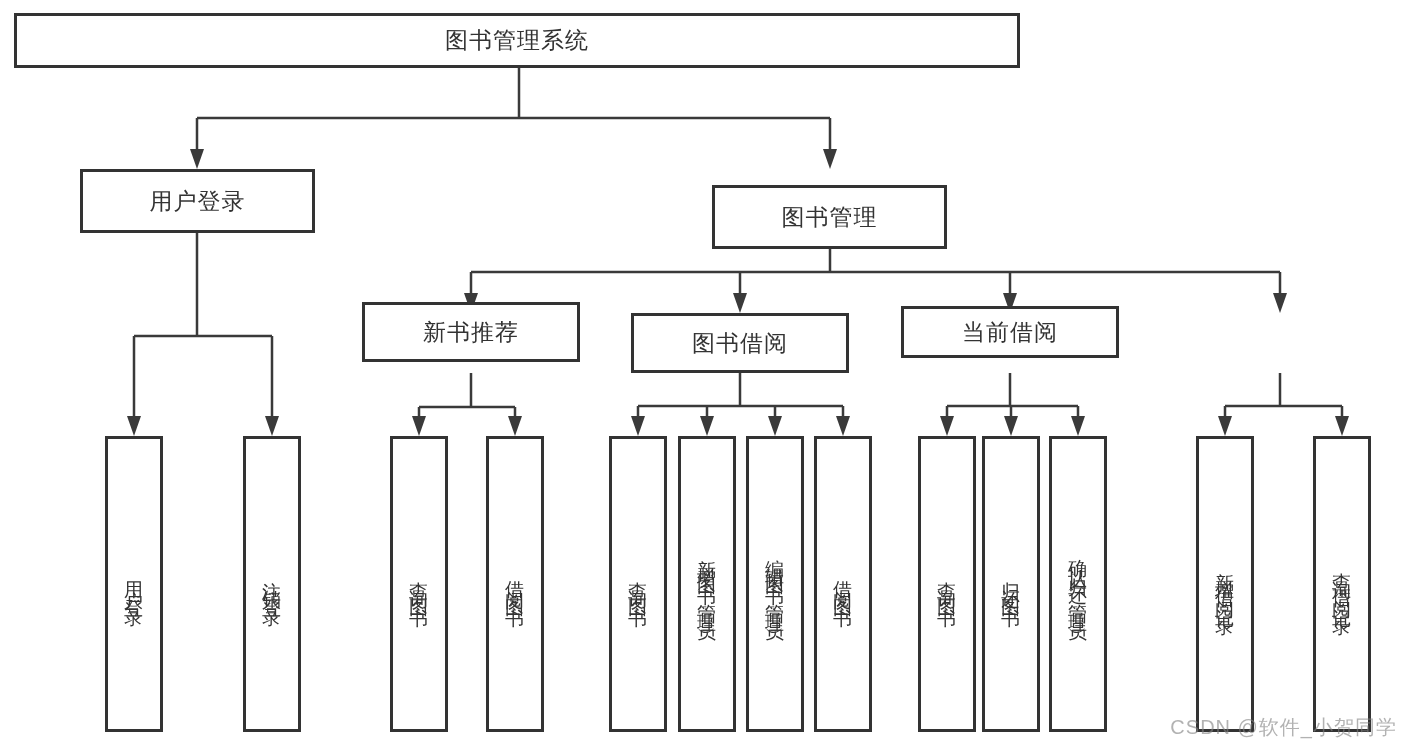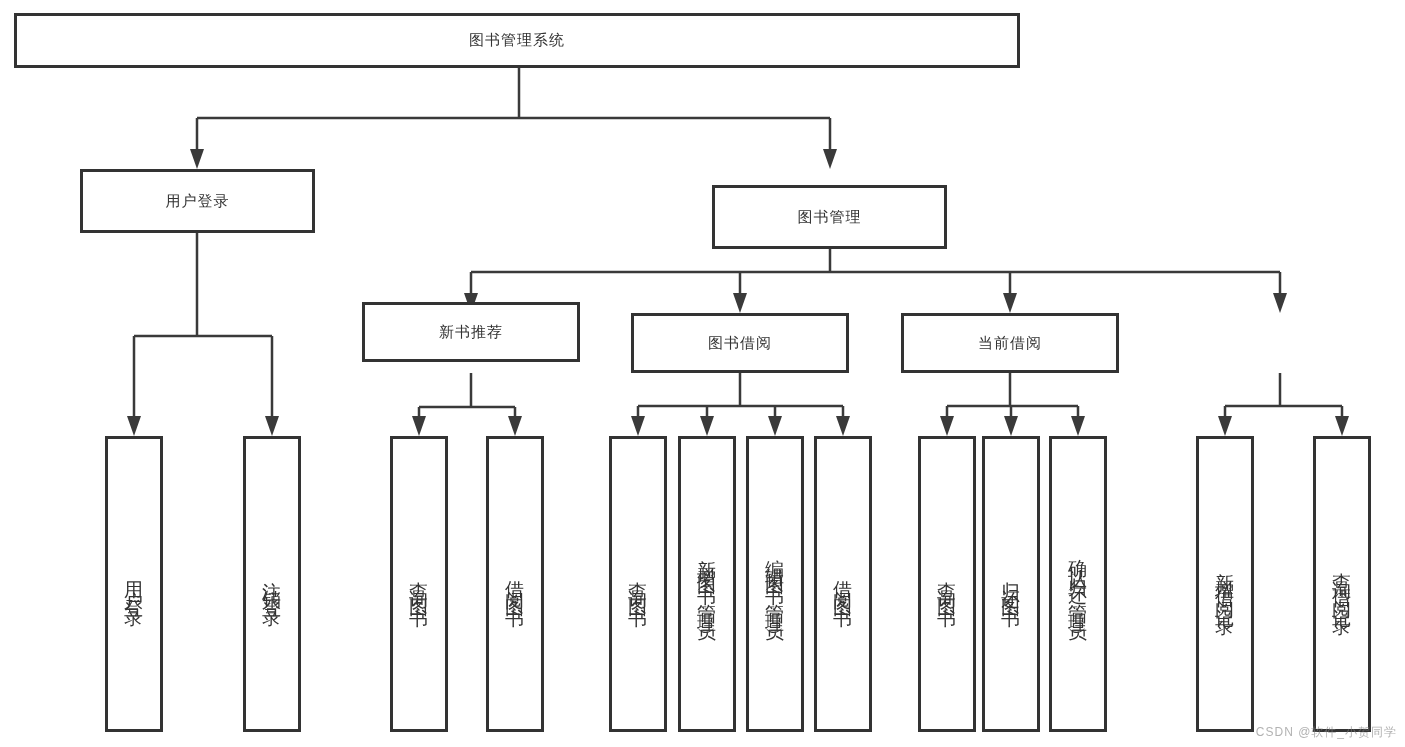--- a/index.html
+++ b/index.html
@@ -27,41 +27,41 @@
     position: absolute;
     box-sizing: border-box;
     border: 3px solid #333333;
     background: #ffffff;
     display: flex;
     align-items: center;
     justify-content: center;
     color: #333333;
   }
   .node.h .label {
-    font-size: 15px;
+    font-size: 23px;
     letter-spacing: 1px;
     white-space: nowrap;
   }
   .node.leaf {
     width: 58px;
     top: 436px;
     height: 296px;
   }
   .node.leaf .label {
     writing-mode: vertical-rl;
     text-orientation: mixed;
     font-size: 19px;
     letter-spacing: 9px;
     line-height: 1;
   }
   .watermark {
     position: absolute;
     right: 8px;
     bottom: 6px;
-    font-size: 12px;
+    font-size: 20px;
     color: rgba(130, 130, 130, 0.62);
     letter-spacing: 1px;
     white-space: nowrap;
     z-index: 5;
   }
 </style>
 </head>
 <body>
 
 <div id="stage">
@@ -116,21 +116,21 @@
   <div class="node h" style="left:712px; top:169px; width:235px; height:64px;margin-top:16px;">
     <span class="label">图书管理</span>
   </div>
 
   <div class="node h" style="left:362px; top:302px; width:218px; height:60px;">
     <span class="label">新书推荐</span>
   </div>
   <div class="node h" style="left:631px; top:313px; width:218px; height:60px;">
     <span class="label">图书借阅</span>
   </div>
-  <div class="node h" style="left:901px; top:313px; width:218px; height:60px;">
+  <div class="node h" style="left:901px; top:306px; width:218px; height:52px;">
     <span class="label">当前借阅</span>
   </div>
 
   <div class="node leaf" style="left:105px;">
     <span class="label">用户登录</span>
   </div>
   <div class="node leaf" style="left:243px;">
     <span class="label">注销登录</span>
   </div>
 

